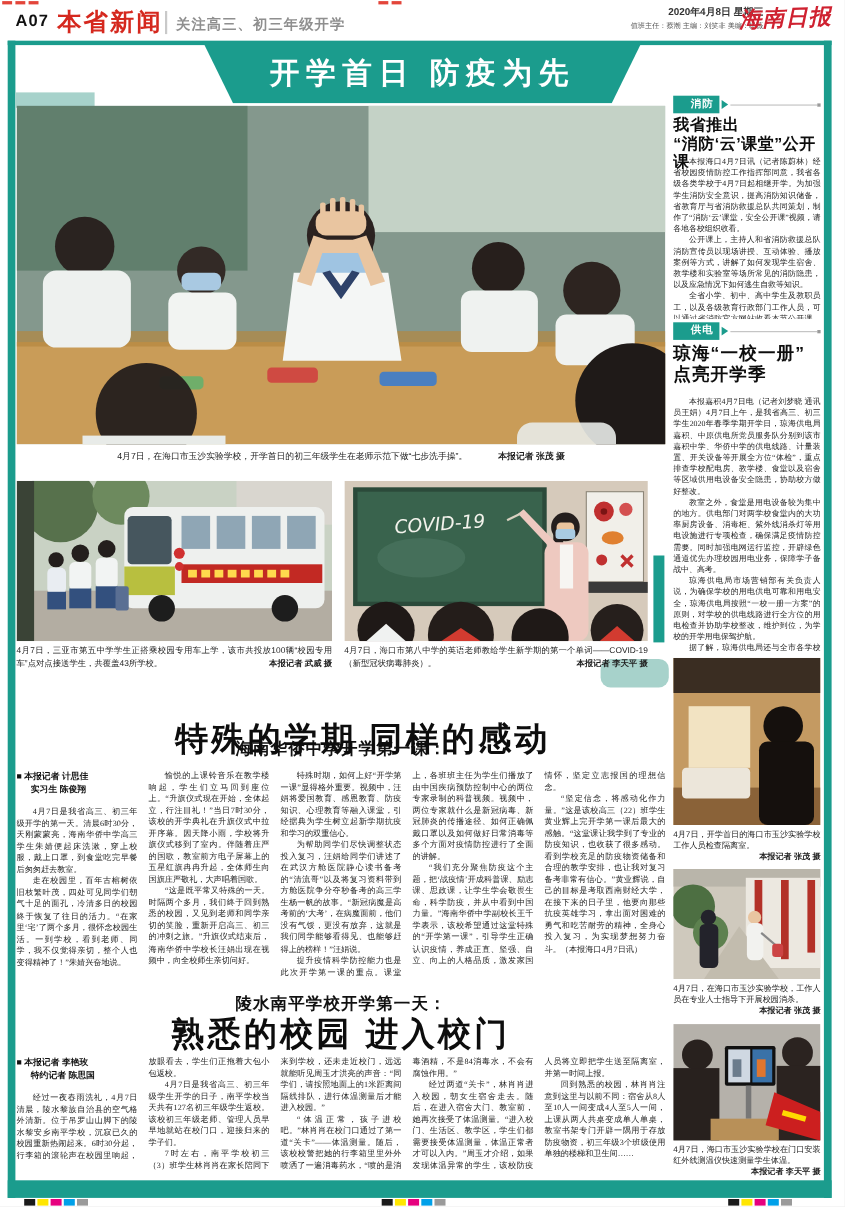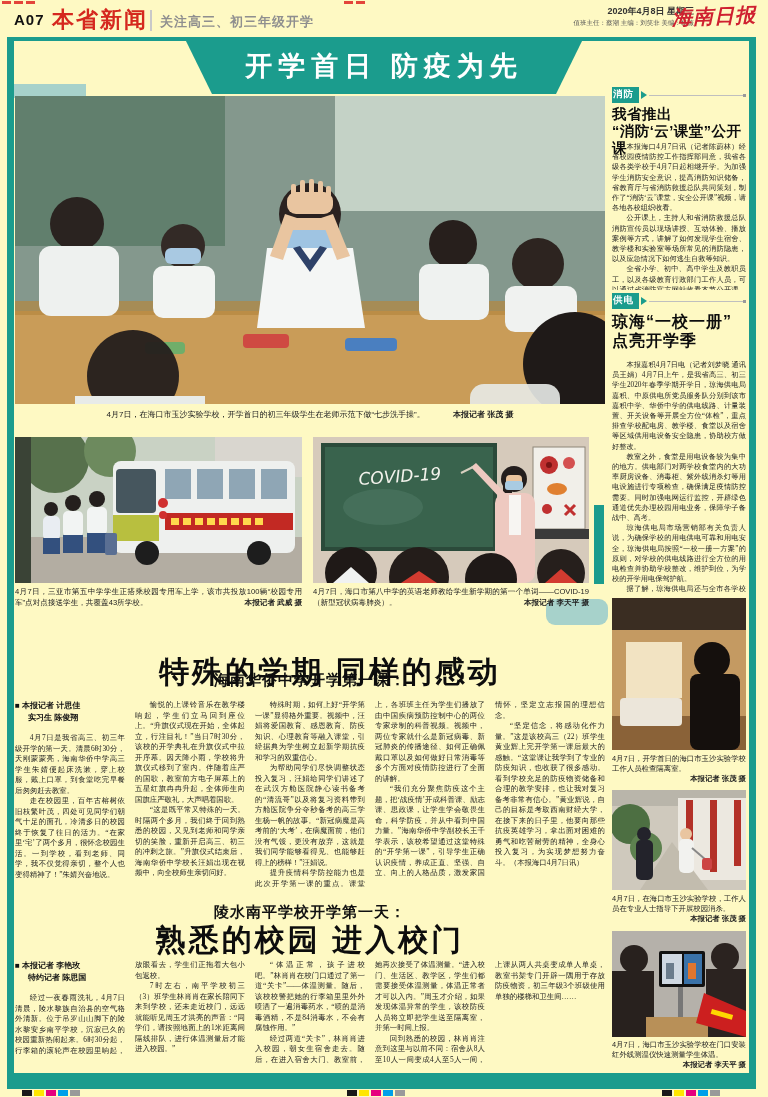--- a/index.html
+++ b/index.html
@@ -1,16 +1,16 @@
 <!DOCTYPE html>
 <html><head>
 <meta charset="utf-8">
 <style>
   html,body{margin:0;padding:0;background:#e9e9e9;}
-  #page{position:relative;width:768px;height:1097px;background:#fef9c3;margin:0 auto;
+  #page{position:relative;width:768px;height:1097px;background:#ffffff;margin:0 auto;
         font-family:"Liberation Sans",sans-serif;overflow:hidden;color:#222;}
   .abs{position:absolute;}
 
   
   .reg-dash{position:absolute;height:3px;width:9px;background:#e3453a;top:1px;}
   #pageno{left:14px;top:11px;font-size:15px;font-weight:bold;color:#111;letter-spacing:1px;}
   #secname{left:52px;top:5px;font-size:22px;font-weight:bold;color:#d5281e;letter-spacing:2px;}
   #hdr-div{left:150px;top:10px;width:2px;height:21px;background:#c9c9c9;}
   #topic{left:160px;top:13px;font-size:13px;font-weight:bold;color:#8f8f8f;letter-spacing:1px;}
   #dateline{right:74px;top:5px;font-size:9px;font-weight:bold;color:#333;text-align:right;}
@@ -61,21 +61,21 @@
   #a1body{left:15px;top:700px;width:590px;height:198px;column-count:5;}
   #a2body{left:15px;top:960px;width:590px;height:112px;column-count:5;}
   .colsbody p{margin:0;text-indent:2em;}
   .byline{font-family:Liberation Sans, sans-serif;font-weight:bold;font-size:8px;
           line-height:12px;color:#111;margin:0 0 9px 0;}
   .byline .b2{display:block;padding-left:13px;}
 
   
   .tagrow{position:absolute;left:612px;width:134px;height:14px;display:flex;align-items:center;}
   .tag{background:#1b9c8d;color:#fff;font-size:9.5px;font-weight:bold;
-       padding:1px 5px 2px 1px;letter-spacing:1px;}
+       padding:1px 5px 2px 16px;letter-spacing:1px;}
   .tag-tri{width:0;height:0;border-left:6px solid #1b9c8d;border-top:4px solid transparent;
            border-bottom:4px solid transparent;margin-left:2px;}
   .tag-line{flex:1;height:1px;background:#bfbfbf;margin-left:2px;}
   .tag-dot{width:3px;height:3px;background:#9a9a9a;}
   .sbtitle{position:absolute;left:612px;width:134px;font-weight:bold;color:#0d0d0d;}
   #fireTitle{top:106px;font-size:14.5px;line-height:17px;letter-spacing:0.5px;}
   #powerTitle{top:312px;font-size:16px;line-height:19px;letter-spacing:1px;}
   .sbbody{position:absolute;left:612px;width:134px;overflow:hidden;
           font-family:"Liberation Serif",serif;font-size:7.2px;line-height:10.2px;
           color:#1d1d1d;text-align:justify;}
@@ -283,20 +283,21 @@
     </div>
 
   <div class="abs kicker" id="a2kicker">陵水南平学校开学第一天：</div>
   <div class="abs bigtitle" id="a2title">熟悉的校园 进入校门</div>
   <div class="abs colsbody" id="a2body">
     <div class="byline">
       <span>■ 本报记者 李艳玫</span>
       <span class="b2">特约记者 陈思国</span>
     </div>
   <p>经过一夜春雨洗礼，4月7日清晨，陵水黎族自治县的空气格外清新。位于吊罗山山脚下的陵水黎安乡南平学校，沉寂已久的校园重新热闹起来。6时30分起，行李箱的滚轮声在校园里响起，放眼看去，学生们正拖着大包小包返校。</p>
+      <p>4月7日是我省高三、初三年级学生开学的日子，南平学校当天共有127名初三年级学生返校。该校初三年级老师、管理人员早早地就站在校门口，迎接归来的学子们。</p>
       <p>7时左右，南平学校初三（3）班学生林肖肖在家长陪同下来到学校，还未走近校门，远远就能听见周玉才洪亮的声音：“同学们，请按照地面上的1米距离间隔线排队，进行体温测量后才能进入校园。”</p>
       <p>“体温正常，孩子进校吧。”林肖肖在校门口通过了第一道“关卡”——体温测量。随后，该校校警把她的行李箱里里外外喷洒了一遍消毒药水，“喷的是消毒酒精，不是84消毒水，不会有腐蚀作用。”</p>
       <p>经过两道“关卡”，林肖肖进入校园，朝女生宿舍走去。随后，在进入宿舍大门、教室前，她再次接受了体温测量。“进入校门、生活区、教学区，学生们都需要接受体温测量，体温正常者才可以入内。”周玉才介绍，如果发现体温异常的学生，该校防疫人员将立即把学生送至隔离室，并第一时间上报。</p>
       <p>回到熟悉的校园，林肖肖注意到这里与以前不同：宿舍从8人至10人一间变成4人至5人一间，上课从两人共桌变成单人单桌，教室书架专门开辟一隅用于存放防疫物资，初三年级3个班级使用单独的楼梯和卫生间……</p>
     </div>
 
   <div class="tagrow" style="top:88px">
     <span class="tag">消防</span>
     <span class="tag-tri"></span>
     <span class="tag-line"></span>

